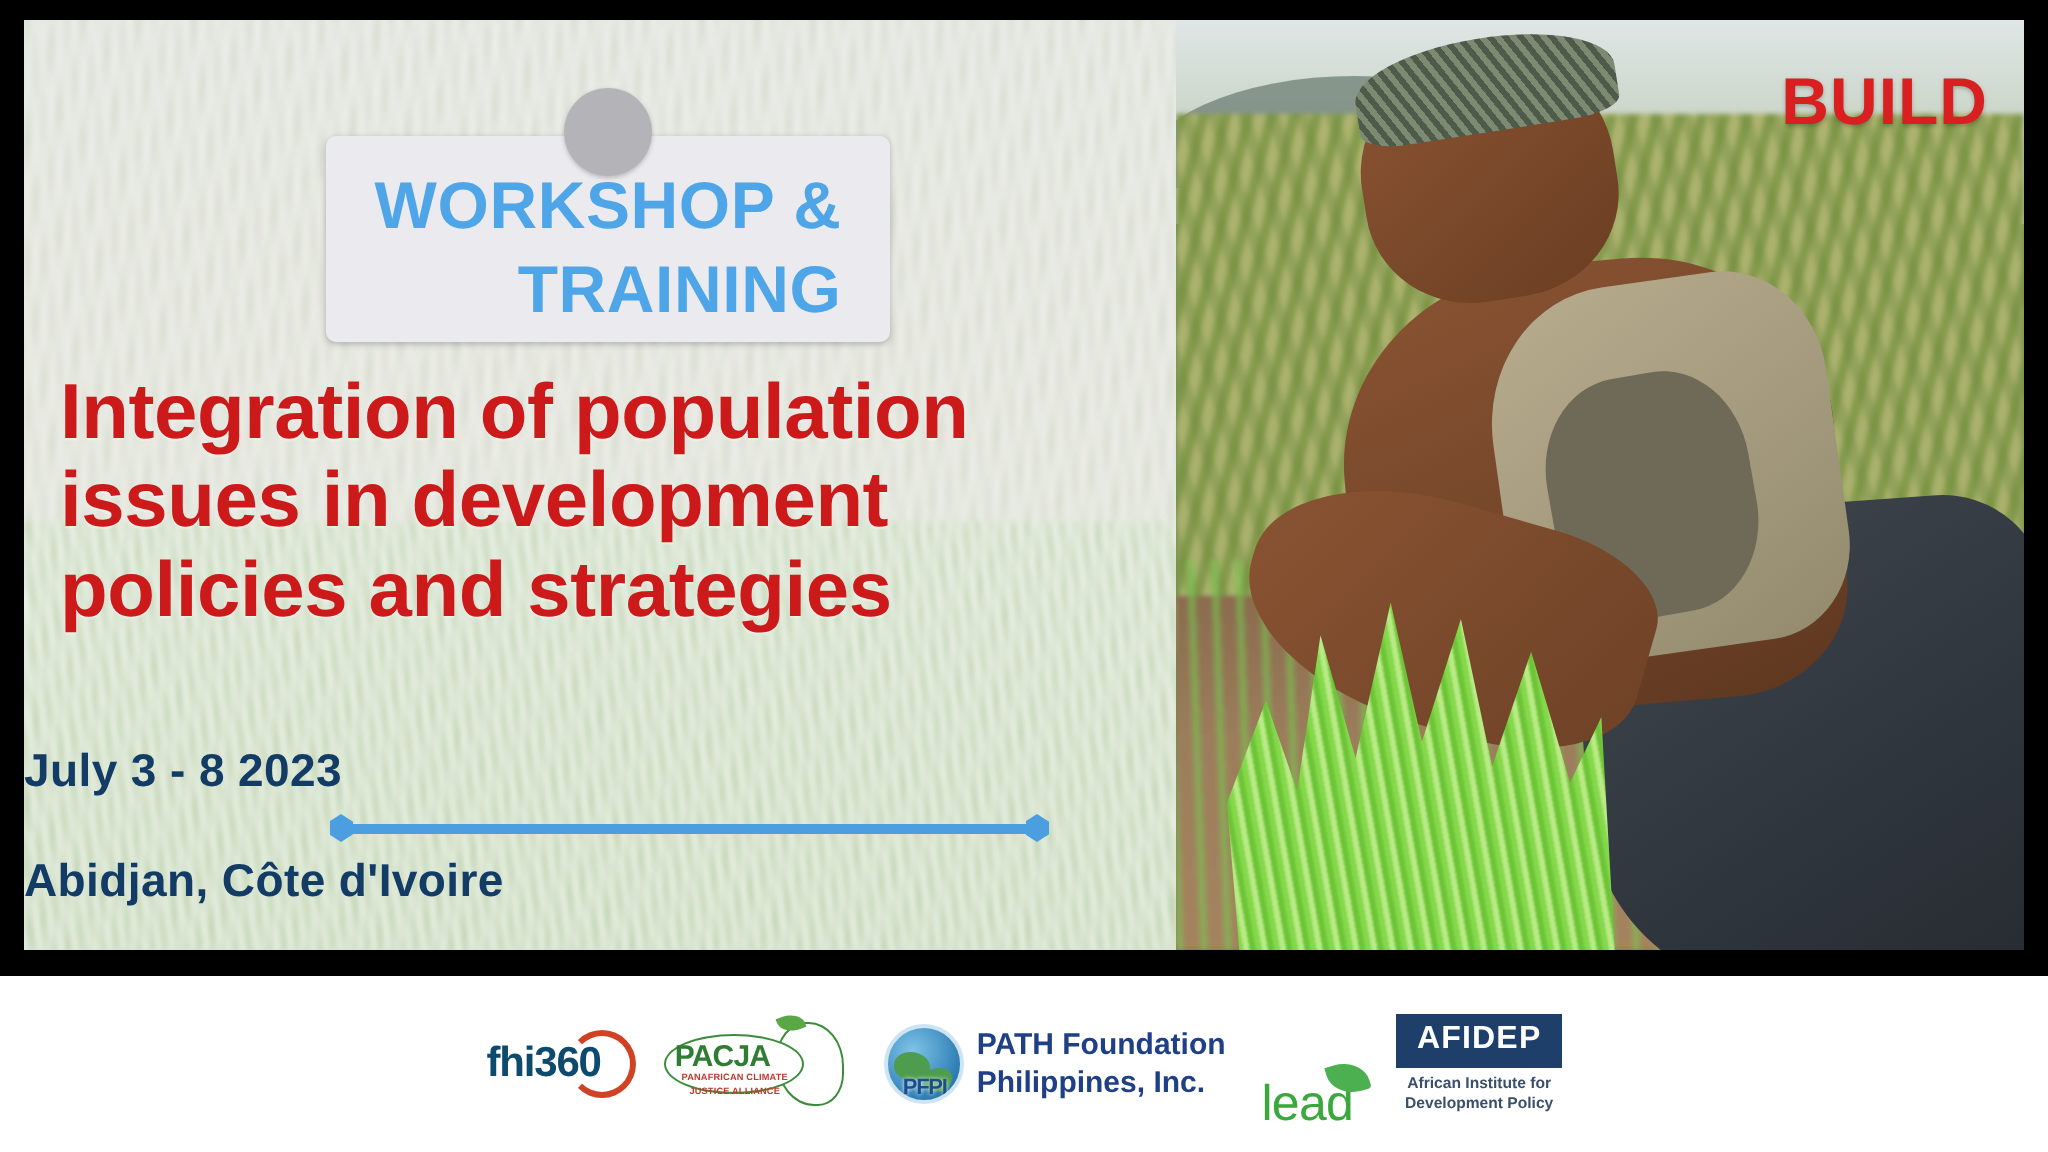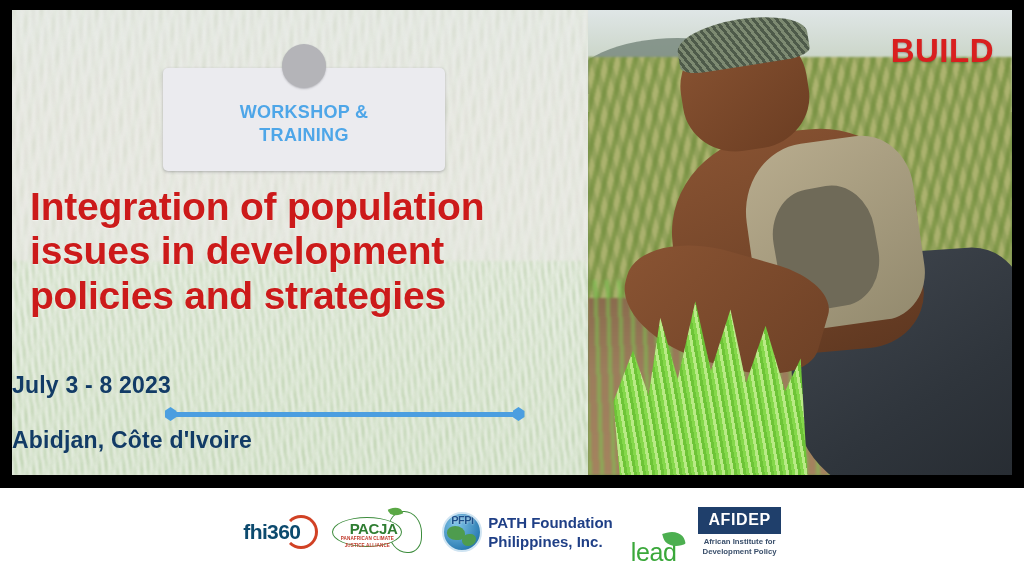--- a/index.html
+++ b/index.html
@@ -55,22 +55,22 @@
     background:#ebebef; border-radius:5px;
     box-shadow:0 1px 3px rgba(60,60,70,.33);
     display:flex; align-items:center; justify-content:center; z-index:6;
   }
   .wt-pin {
     position:absolute; left:50%; top:-24px; transform:translateX(-50%);
     width:44px; height:44px; border-radius:50%;
     background:#b4b4b8; box-shadow:0 1px 2px rgba(60,60,70,.3); z-index:5;
   }
   .wt-text {
-    color:#4ea6e8; font-size:18px; font-weight:bold; line-height:1.26;
-    text-align:center; letter-spacing:.3px; padding-top:8px; white-space:pre-line;
+    color:#4ea6e8; font-size:33px; font-weight:bold; line-height:1.26;
+    text-align:right; letter-spacing:.3px; padding-top:8px; white-space:pre-line;
   }
 
   
   .title {
     position:absolute; left:0; top:175px; width:576px; z-index:6;
     color:#cc1a1a; font-size:39px; font-weight:bold; line-height:1.14;
     text-align:left; letter-spacing:-.2px;
     text-shadow:0 1px 1px rgba(255,255,255,.45);
     padding:0 18px; white-space:pre-line;
   }
@@ -174,32 +174,32 @@
   .fhi .arc { position:absolute; right:-4px; top:50%; transform:translateY(-50%);
     width:34px; height:34px; border:3px solid #d14124; border-radius:50%;
     border-left-color:transparent; }
 
   
   .pacja { position:relative; width:92px; height:48px; }
   .pacja .africa { position:absolute; right:2px; top:3px; width:34px; height:42px;
     border:1.6px solid #3c8c3c; border-radius:44% 52% 38% 56%; }
   .pacja .oval { position:absolute; left:0; top:9px; width:70px; height:30px;
     border:1.6px solid #3c8c3c; border-radius:50%; background:#fff; }
-  .pacja .name { position:absolute; left:5px; top:12px; width:60px; text-align:right;
+  .pacja .name { position:absolute; left:5px; top:12px; width:60px; text-align:left;
     font-size:15px; font-weight:bold; color:#2f7d32; letter-spacing:-.4px; }
   .pacja .tagline { position:absolute; left:4px; top:28px; width:62px; text-align:center;
     font-size:4.6px; font-weight:bold; color:#c0392b; line-height:1.5; letter-spacing:.1px; }
   .pacja .leaf { position:absolute; right:22px; top:-1px; width:13px; height:9px;
     background:#5aa845; border-radius:0 80% 0 80%; transform:rotate(-22deg); }
 
   
   .pfpi { gap:6px; }
   .pfpi-globe { width:40px; height:40px; border-radius:50%;
     background:radial-gradient(circle at 34% 32%, #7fc4e8, #2f7fb5 70%, #1e628f 100%);
-    border:2px solid #cfe4f2; display:flex; align-items:flex-start; justify-content:center;
+    border:2px solid #cfe4f2; display:flex; align-items:flex-end; justify-content:center;
     position:relative; overflow:hidden; }
   .pfpi-globe::before { content:""; position:absolute; left:3px; top:12px; width:18px; height:14px;
     background:#4e9c4e; border-radius:48% 58% 40% 52%; }
   .pfpi-globe::after { content:""; position:absolute; right:4px; top:20px; width:14px; height:12px;
     background:#4e9c4e; border-radius:52% 40% 58% 44%; }
   .pfpi-globe .ltr { position:relative; z-index:2; font-size:11px; font-weight:bold;
     color:#1c4f8a; letter-spacing:-.6px; text-shadow:0 0 2px rgba(255,255,255,.9); }
   .pfpi-name { font-size:15px; font-weight:bold; color:#1f3f86; line-height:1.28; white-space:pre-line; }
 
   

